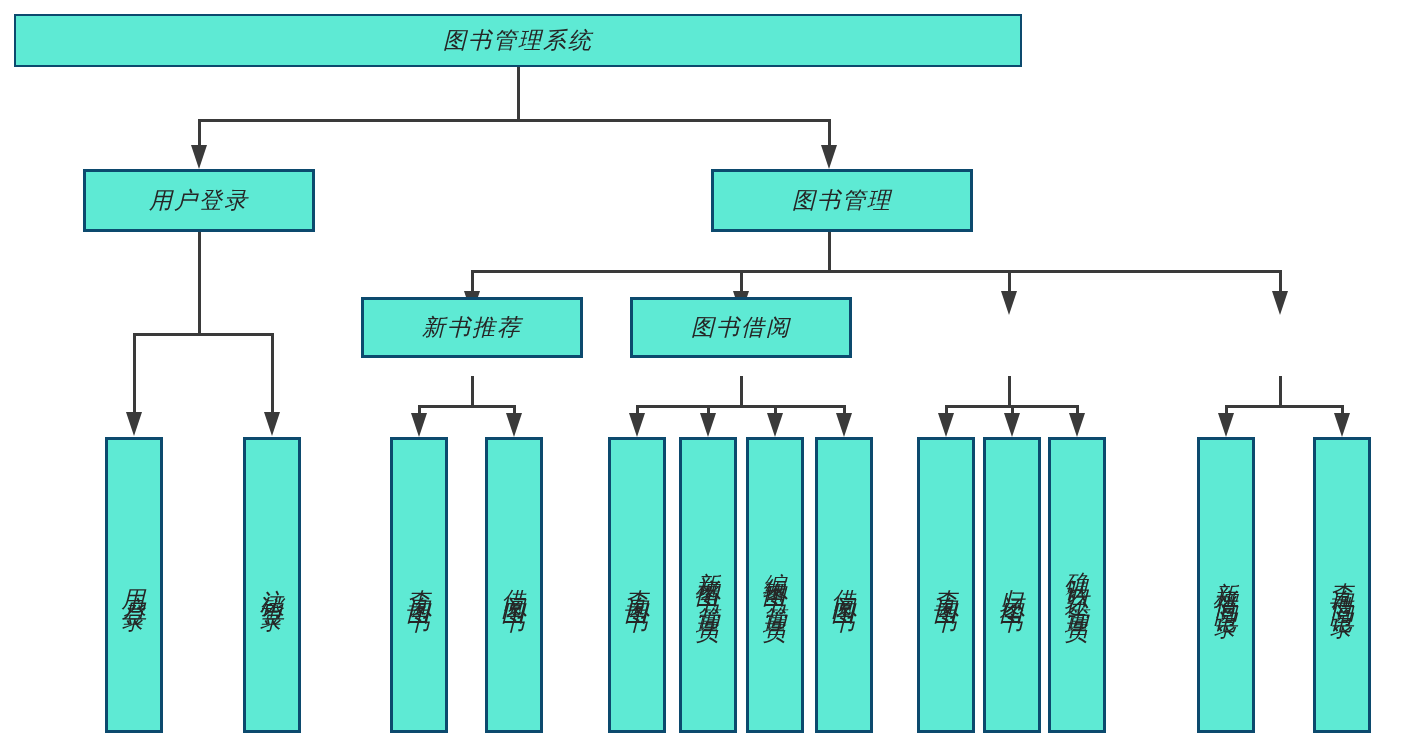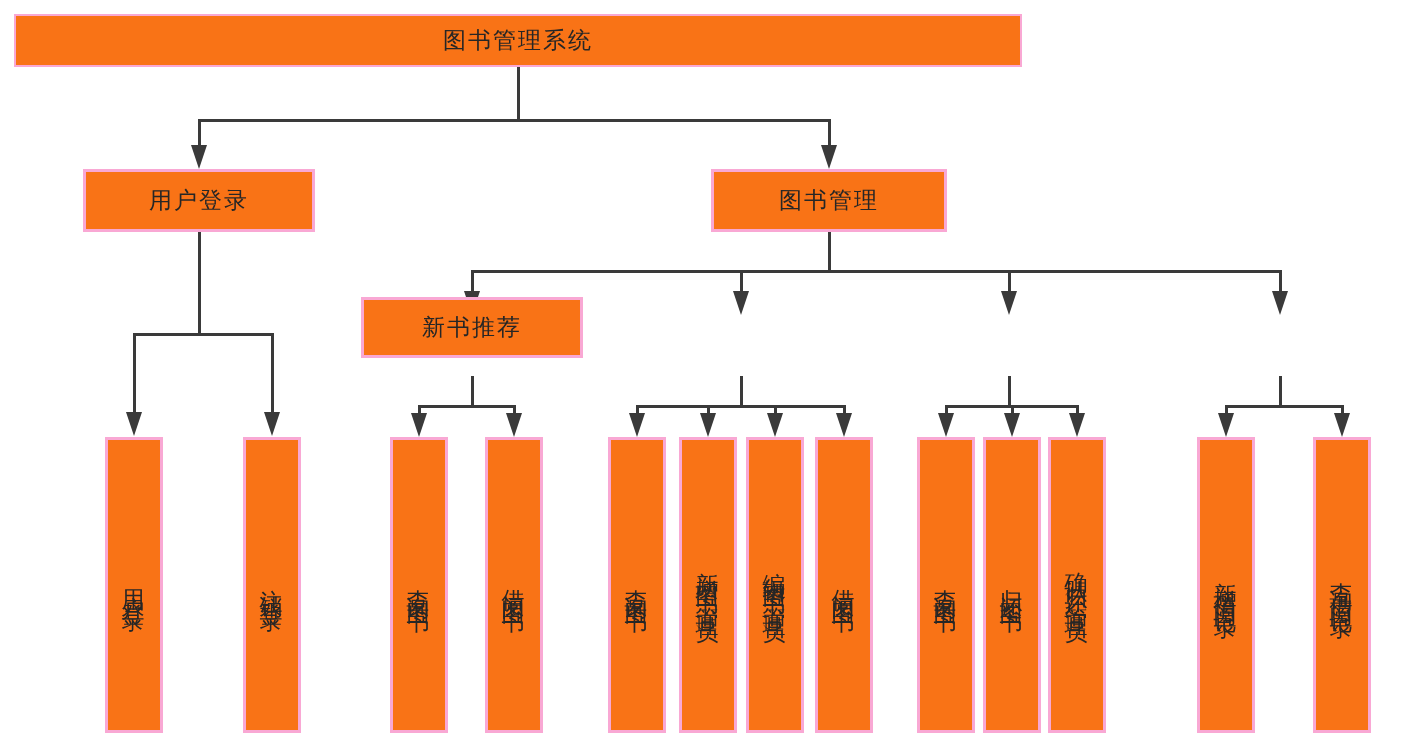--- a/index.html
+++ b/index.html
@@ -4,24 +4,25 @@
 <style>
   html,body { margin:0; padding:0; background:#ffffff; }
   .canvas {
     position:relative; width:1405px; height:747px;
     background:#ffffff; overflow:hidden;
     font-family:"Liberation Sans","DejaVu Sans",sans-serif;
     color:#262626;
   }
   .node {
     position:absolute; box-sizing:border-box;
-    border:3px solid #f9a8d4; background:#f97316;
+    border:3px solid #0c4a6e; background:#5eead4;
     display:flex; align-items:center; justify-content:center;
     font-size:23px; letter-spacing:2px; color:#262626;
     white-space:nowrap;
+    font-style:italic;
   }
   .node.root { border-width:2px; }
   .vnode {
     writing-mode:vertical-rl; text-orientation:mixed;
     letter-spacing:7px; white-space:normal;
     width:58px; top:437px; height:296px;
   }
   .l2 { top:169px; height:63px; }
   .l3 { top:297px; width:222px; height:61px; }
   .line { position:absolute; background:#3a3a3a; }
@@ -48,21 +49,21 @@
   <div class="line" style="left:517px; top:67px; width:3px; height:54px;"></div>
   <div class="line" style="left:198px; top:119px; width:633px; height:3px;"></div>
   <div class="line" style="left:198px; top:119px; width:3px; height:28px;"></div>
   <div class="arrow" style="left:191px; top:145px;"></div>
   <div class="line" style="left:828px; top:119px; width:3px; height:28px;"></div>
   <div class="arrow" style="left:821px; top:145px;"></div>
 
   <div class="node l2" style="left:83px; width:232px;">
     <span>用户登录</span>
   </div>
-  <div class="node l2" style="left:711px; width:236px;">
+  <div class="node l2" style="left:711px; width:262px;">
     <span>图书管理</span>
   </div>
 
   <div class="line" style="left:198px; top:232px; width:3px; height:104px;"></div>
   <div class="line" style="left:133px; top:333px; width:141px; height:3px;"></div>
   <div class="line" style="left:133px; top:333px; width:3px; height:80px;"></div>
   <div class="arrow" style="left:126px; top:412px;"></div>
   <div class="line" style="left:271px; top:333px; width:3px; height:80px;"></div>
   <div class="arrow" style="left:264px; top:412px;"></div>
 
@@ -72,20 +73,23 @@
   <div class="arrow" style="left:464px; top:291px;"></div>
   <div class="line" style="left:740px; top:270px; width:3px; height:21px;"></div>
   <div class="arrow" style="left:733px; top:291px;"></div>
   <div class="line" style="left:1008px; top:270px; width:3px; height:21px;"></div>
   <div class="arrow" style="left:1001px; top:291px;"></div>
   <div class="line" style="left:1279px; top:270px; width:3px; height:21px;"></div>
   <div class="arrow" style="left:1272px; top:291px;"></div>
 
   <div class="node l3" style="left:361px;">
     <span>新书推荐</span>
+  </div>
+  <div class="node l3" style="left:630px;">
+    <span>图书借阅</span>
   </div>
 
   <div class="line" style="left:471px; top:376px; width:3px; height:32px;"></div>
   <div class="line" style="left:418px; top:405px; width:98px; height:3px;"></div>
   <div class="line" style="left:418px; top:405px; width:3px; height:10px;"></div>
   <div class="arrow" style="left:411px; top:413px;"></div>
   <div class="line" style="left:513px; top:405px; width:3px; height:10px;"></div>
   <div class="arrow" style="left:506px; top:413px;"></div>
 
   <div class="line" style="left:740px; top:376px; width:3px; height:32px;"></div>

